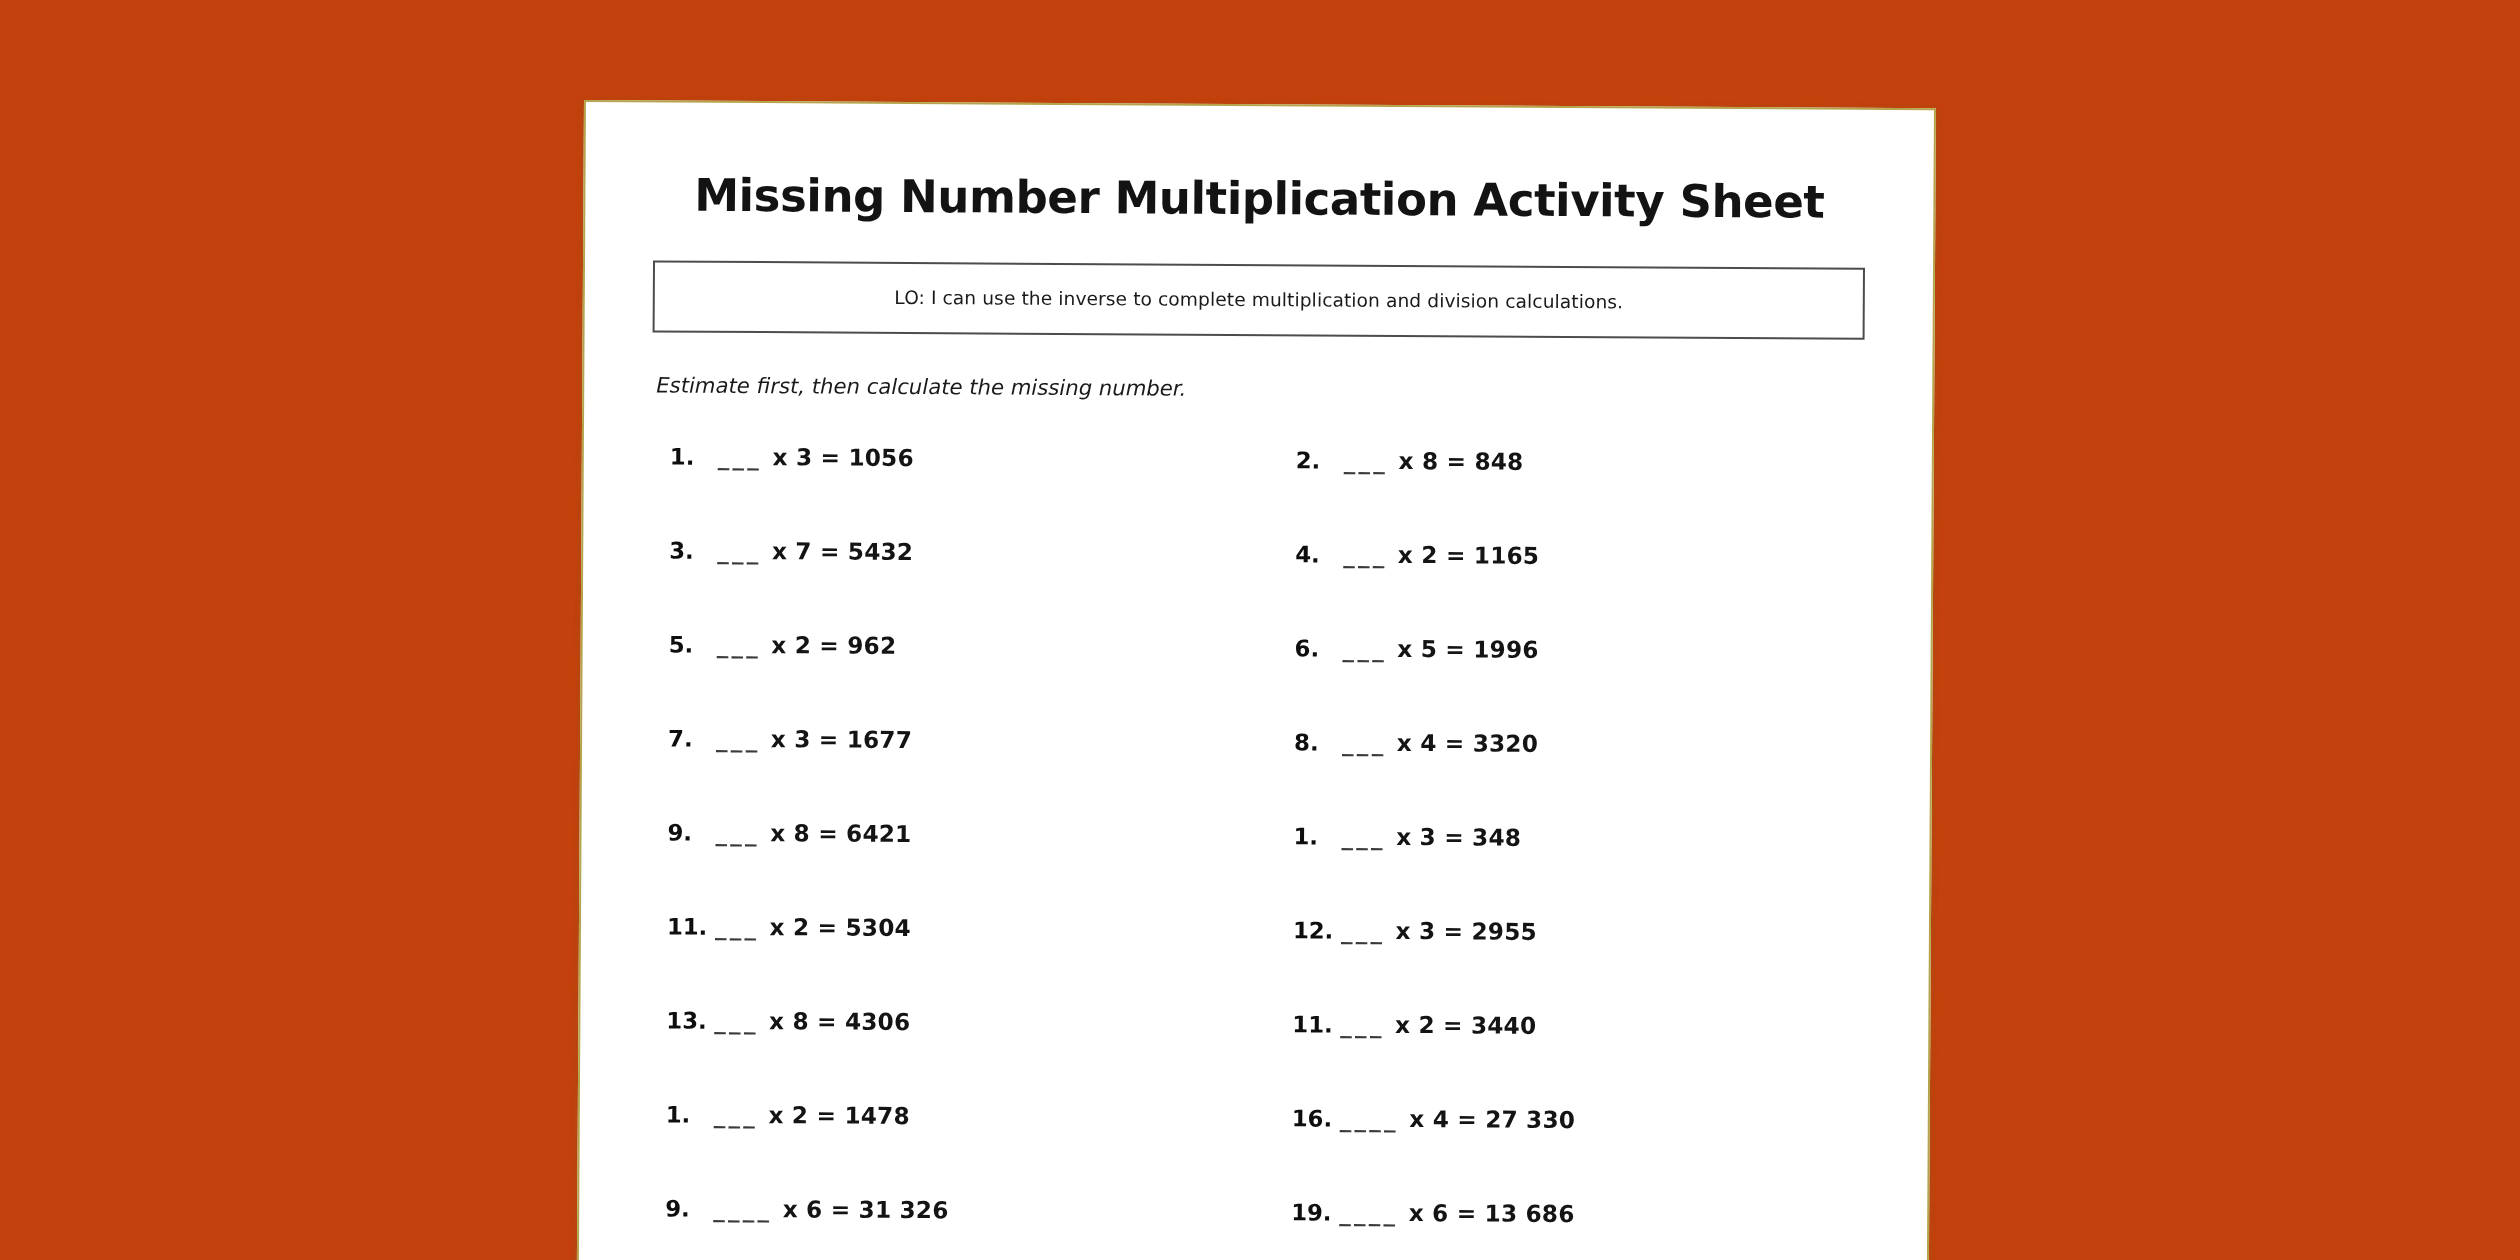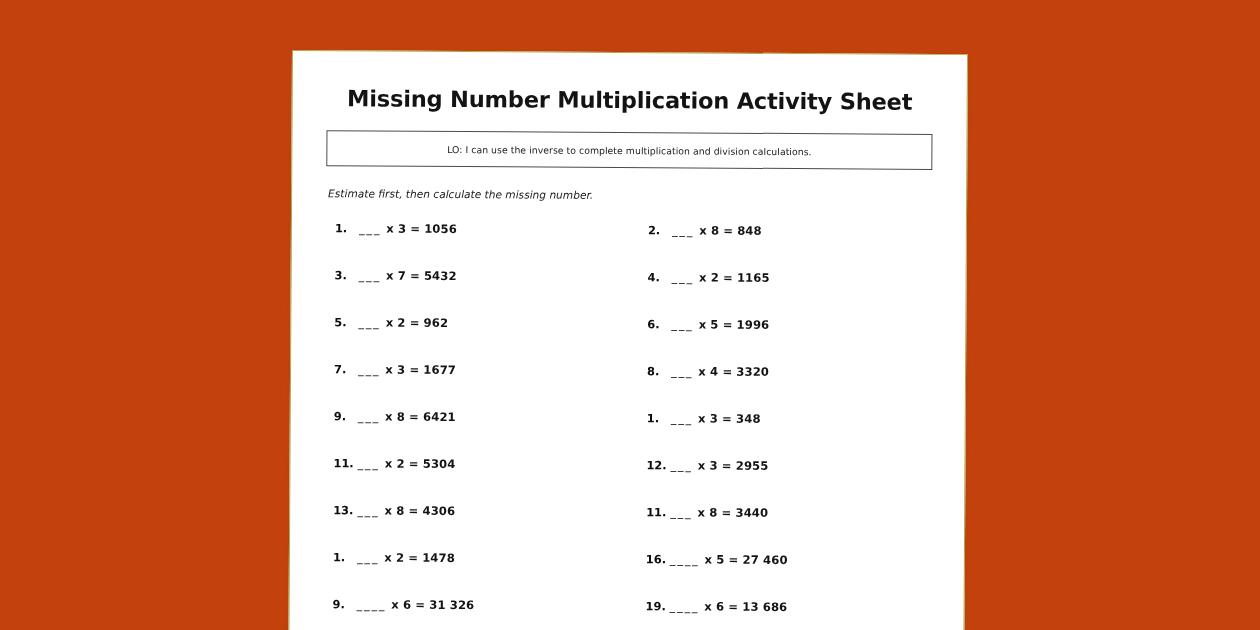--- a/index.html
+++ b/index.html
@@ -194,29 +194,29 @@
           <div class="q q-col-right">
             <span class="q-num">12.</span>
             <span class="q-body"><span class="q-blank">___</span> <span class="q-expr">x 3 = 2955</span></span>
           </div>
           <div class="q q-col-left">
             <span class="q-num">13.</span>
             <span class="q-body"><span class="q-blank">___</span> <span class="q-expr">x 8 = 4306</span></span>
           </div>
           <div class="q q-col-right">
             <span class="q-num">11.</span>
-            <span class="q-body"><span class="q-blank">___</span> <span class="q-expr">x 8 = 3440</span></span>
+            <span class="q-body"><span class="q-blank">___</span> <span class="q-expr">x 2 = 3440</span></span>
           </div>
           <div class="q q-col-left">
             <span class="q-num">1.</span>
             <span class="q-body"><span class="q-blank">___</span> <span class="q-expr">x 2 = 1478</span></span>
           </div>
           <div class="q q-col-right">
             <span class="q-num">16.</span>
-            <span class="q-body"><span class="q-blank">____</span> <span class="q-expr">x 5 = 27 460</span></span>
+            <span class="q-body"><span class="q-blank">____</span> <span class="q-expr">x 4 = 27 330</span></span>
           </div>
           <div class="q q-col-left">
             <span class="q-num">9.</span>
             <span class="q-body"><span class="q-blank">____</span> <span class="q-expr">x 6 = 31 326</span></span>
           </div>
           <div class="q q-col-right">
             <span class="q-num">19.</span>
             <span class="q-body"><span class="q-blank">____</span> <span class="q-expr">x 6 = 13 686</span></span>
           </div>
         </div>

